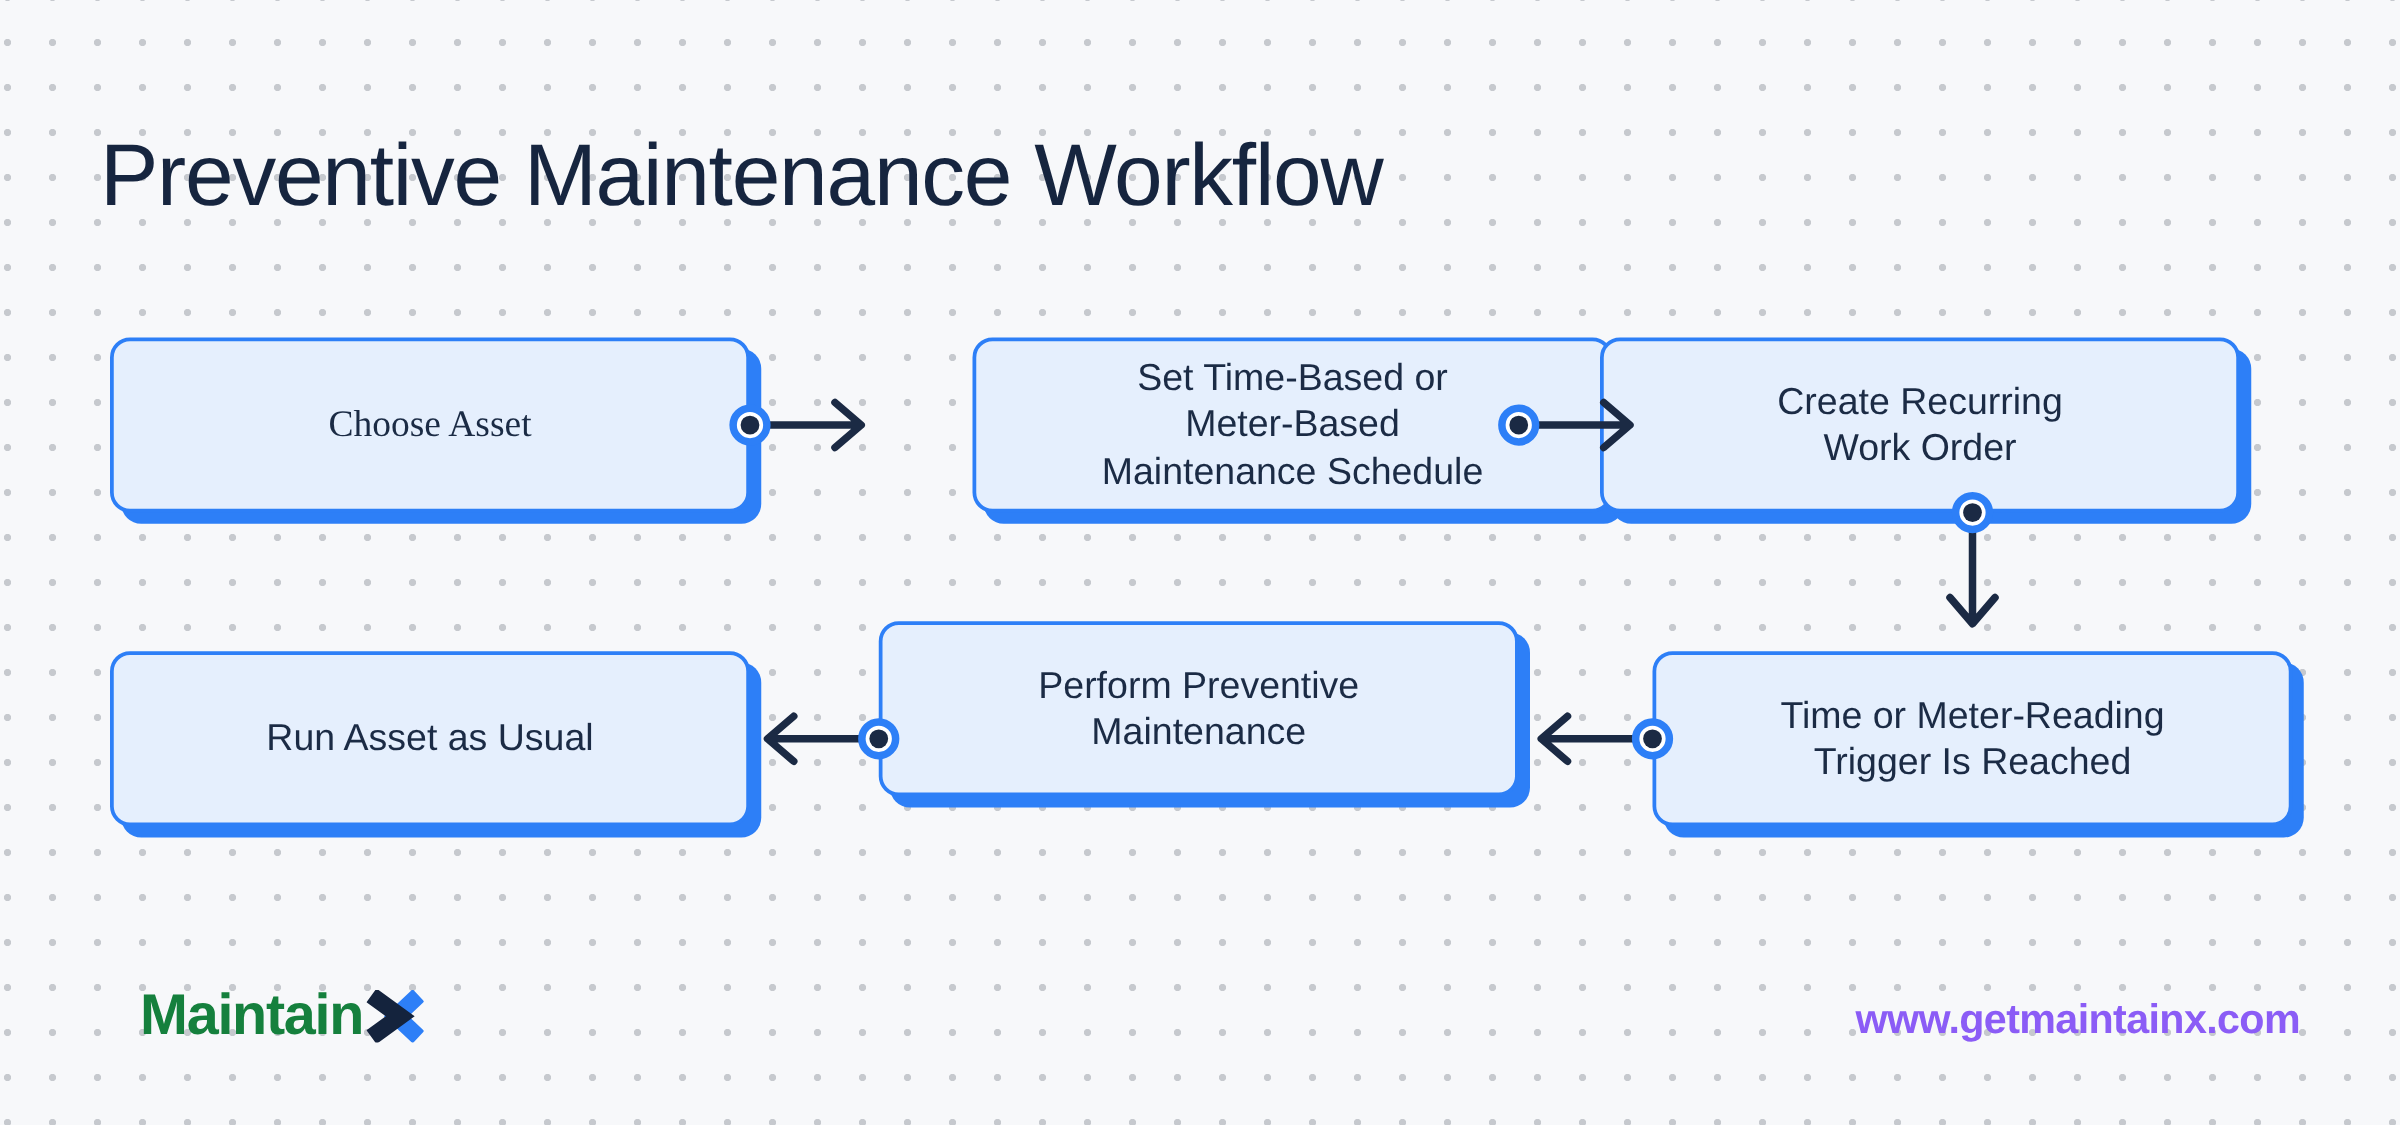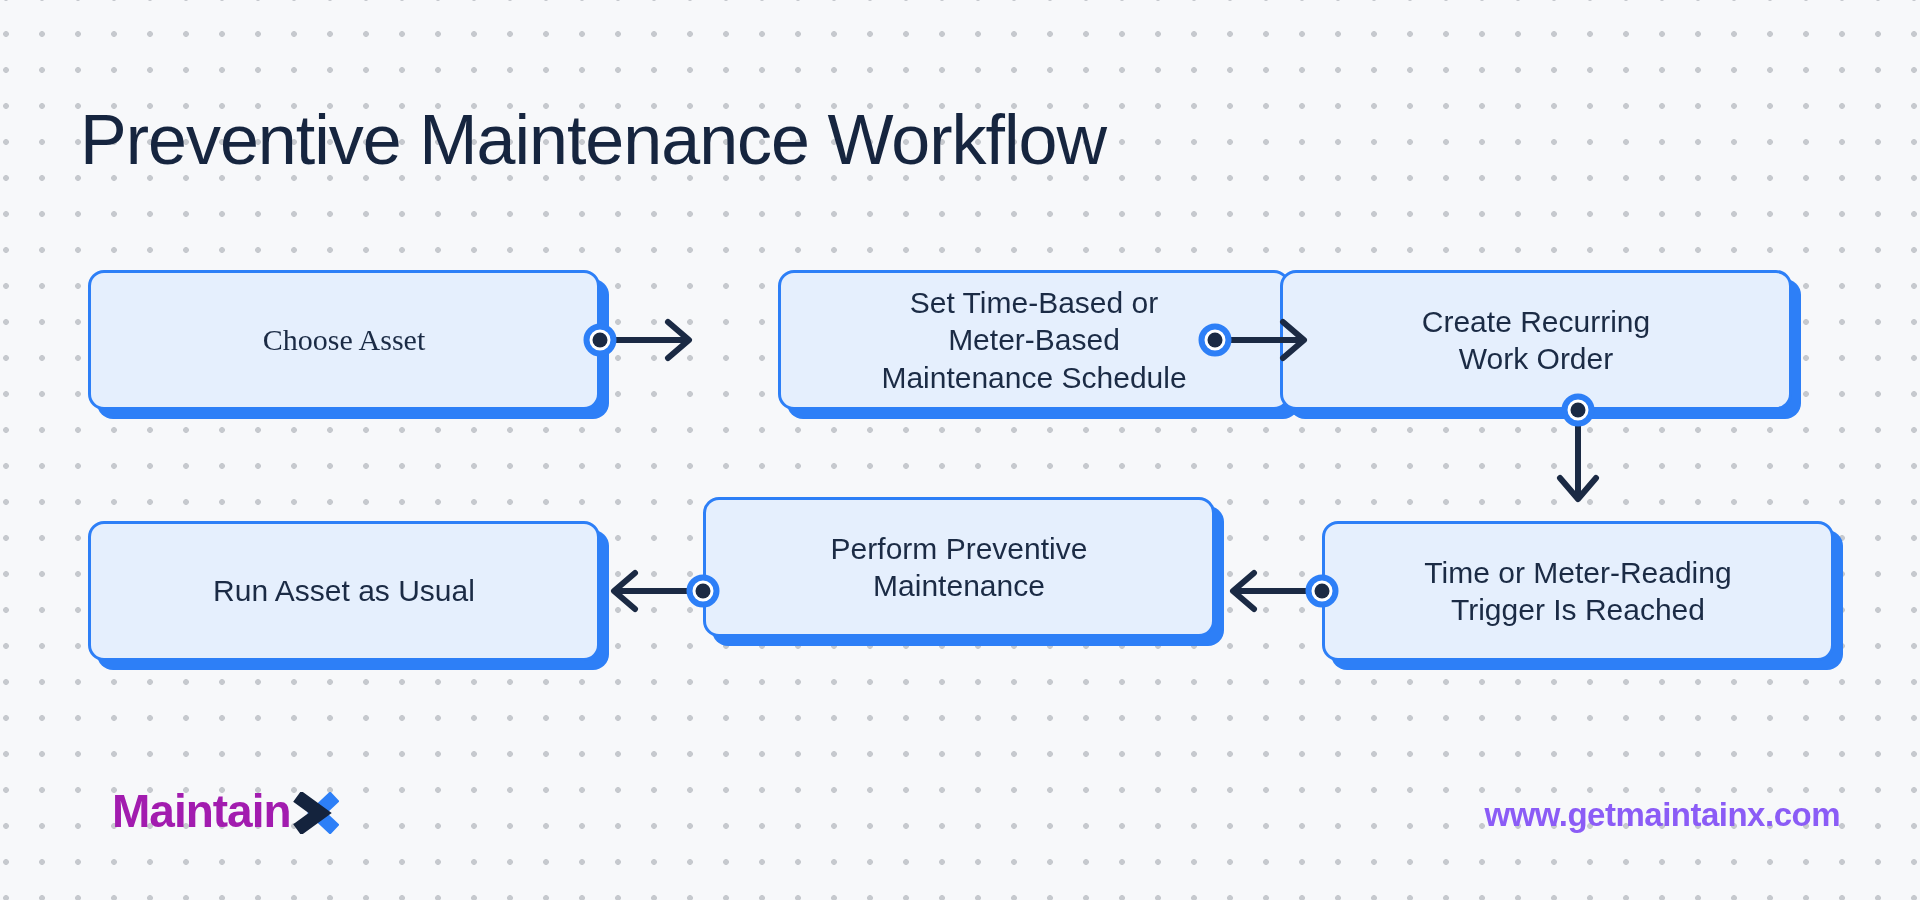--- a/index.html
+++ b/index.html
@@ -49,21 +49,21 @@
   .n6{left:1322px;top:521px;}
   .connector-layer{
     position:absolute;left:0;top:0;width:1920px;height:900px;
     pointer-events:none;
   }
   .footer-logo{
     position:absolute;left:112px;top:784px;
     display:flex;align-items:center;
   }
   .logo-word{
-    font-size:46px;font-weight:800;letter-spacing:-1px;color:#a21caf;
+    font-size:46px;font-weight:800;letter-spacing:-1px;color:#15803d;
   }
   .logo-x{margin-left:2px;margin-top:3px;}
   .footer-url{
     position:absolute;right:80px;top:796px;
     font-size:33px;font-weight:700;letter-spacing:-0.5px;color:#8b5cf6;
   }
 </style>
 </head>
 <body>
 

